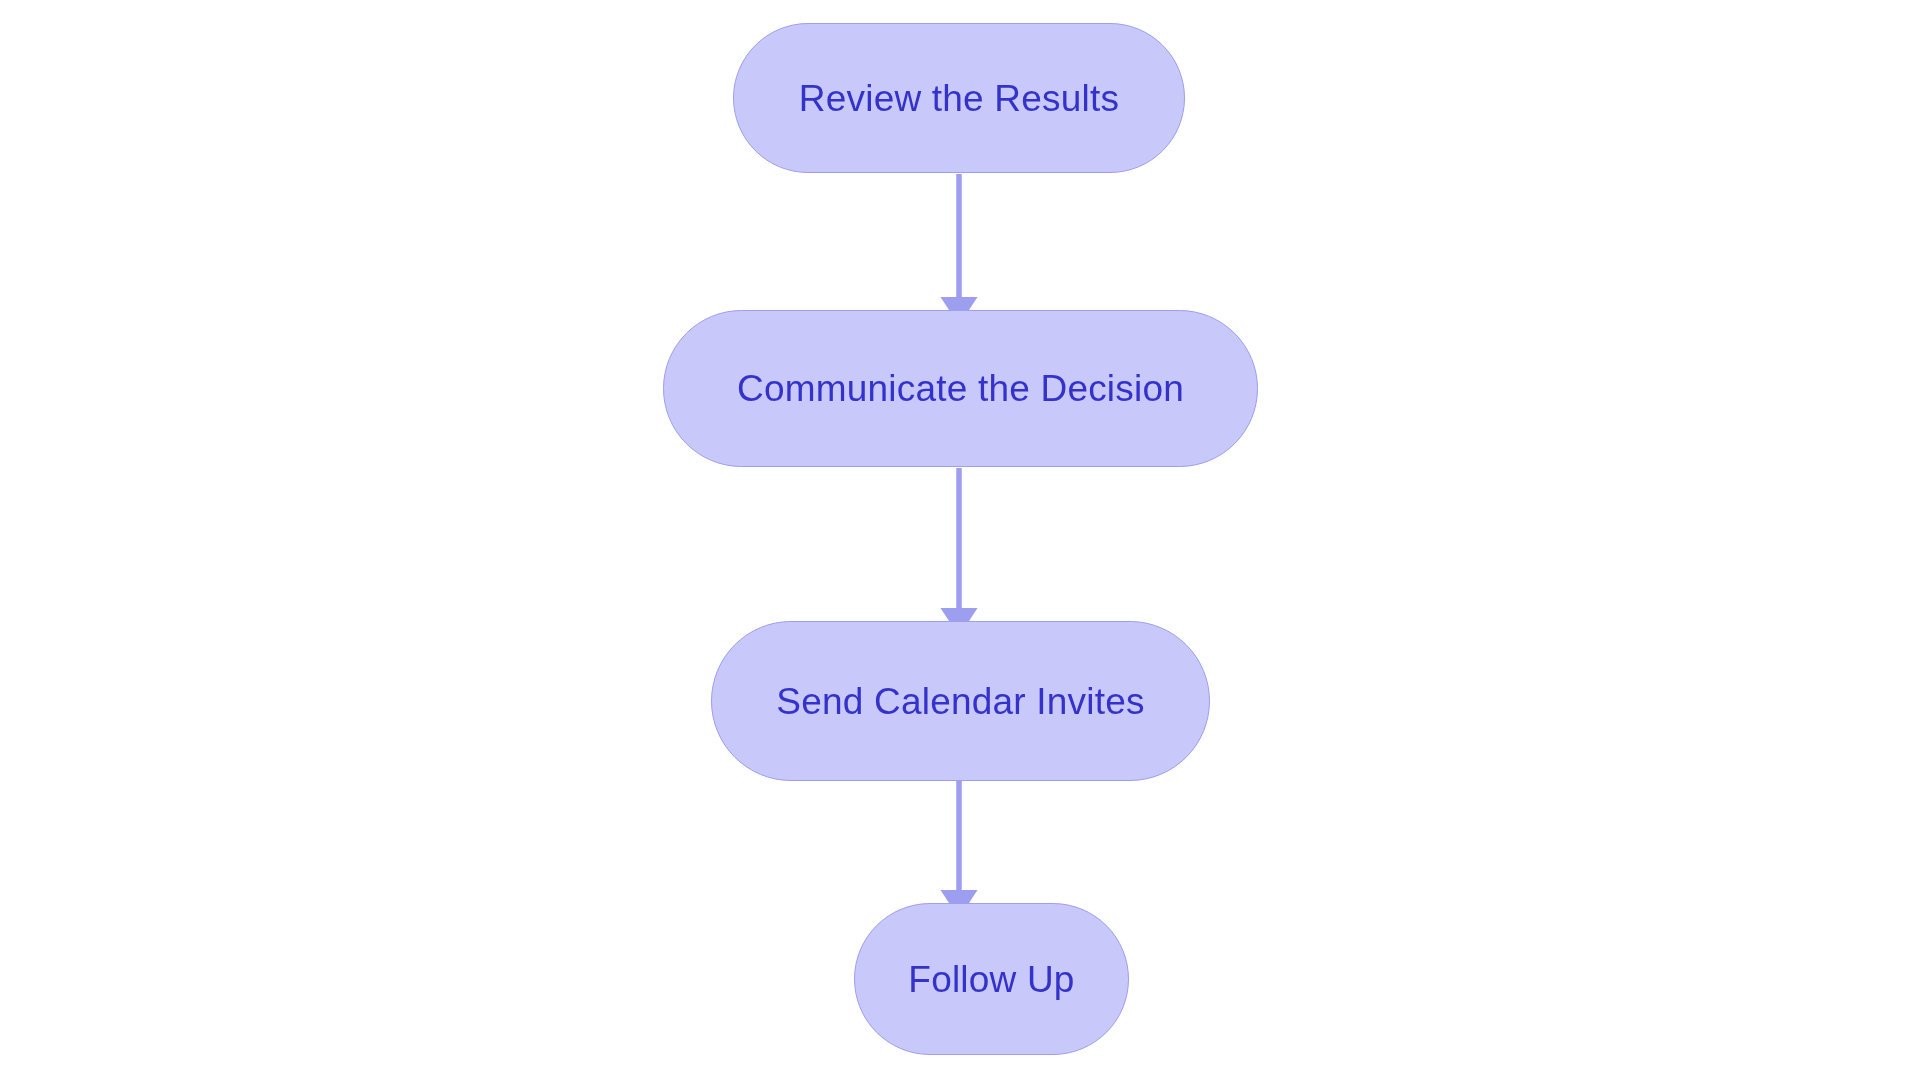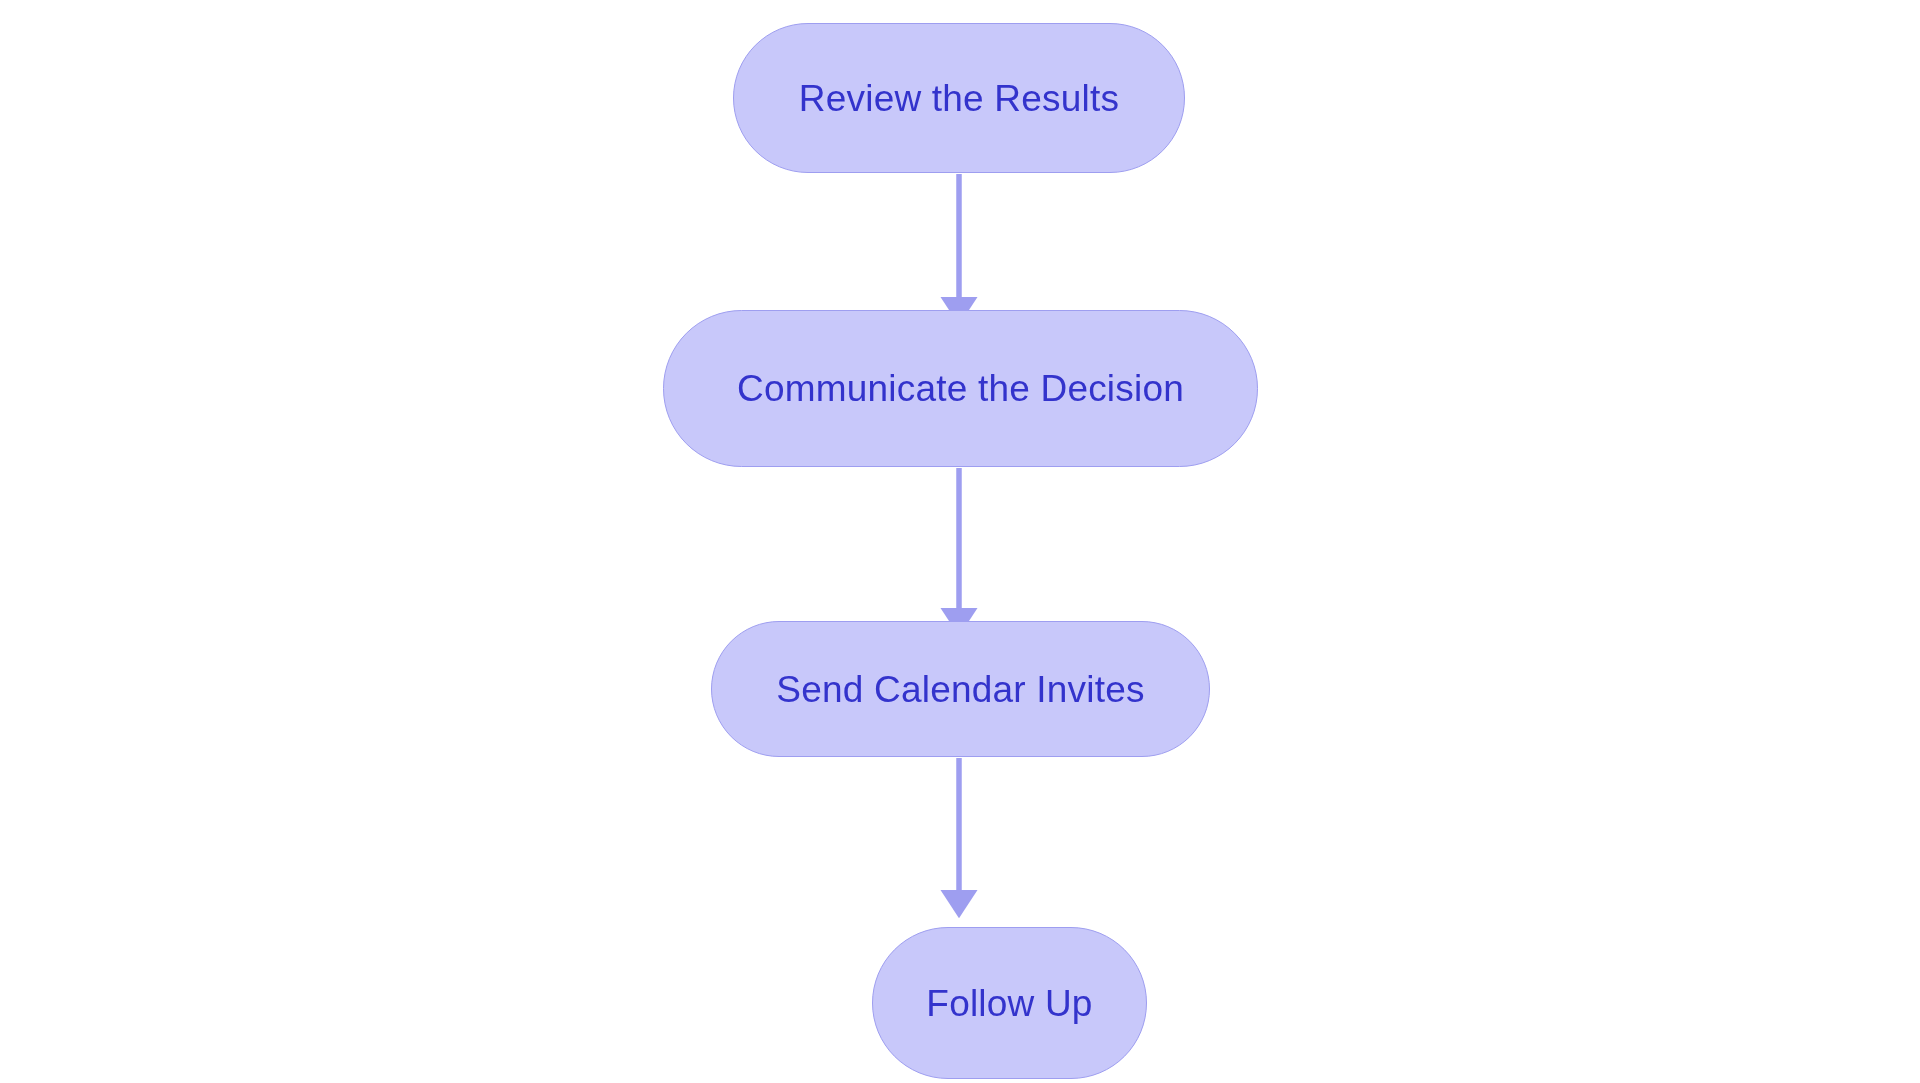--- a/index.html
+++ b/index.html
@@ -52,30 +52,29 @@
     left: 663px;
     top: 310px;
     width: 595px;
     height: 157px;
     font-size: 37px;
   }
   #node-send-calendar-invites {
     left: 711px;
     top: 621px;
     width: 499px;
-    height: 136px;
+    height: 160px;
     font-size: 37px;
   }
   #node-follow-up {
-    left: 872px;
+    left: 854px;
     top: 903px;
     width: 275px;
     height: 152px;
     font-size: 37px;
-    margin-top: 24px;
   }
   
   .connector {
     position: absolute;
     left: 0;
     top: 0;
     width: 1920px;
     height: 1083px;
     z-index: 1;
     pointer-events: none;

